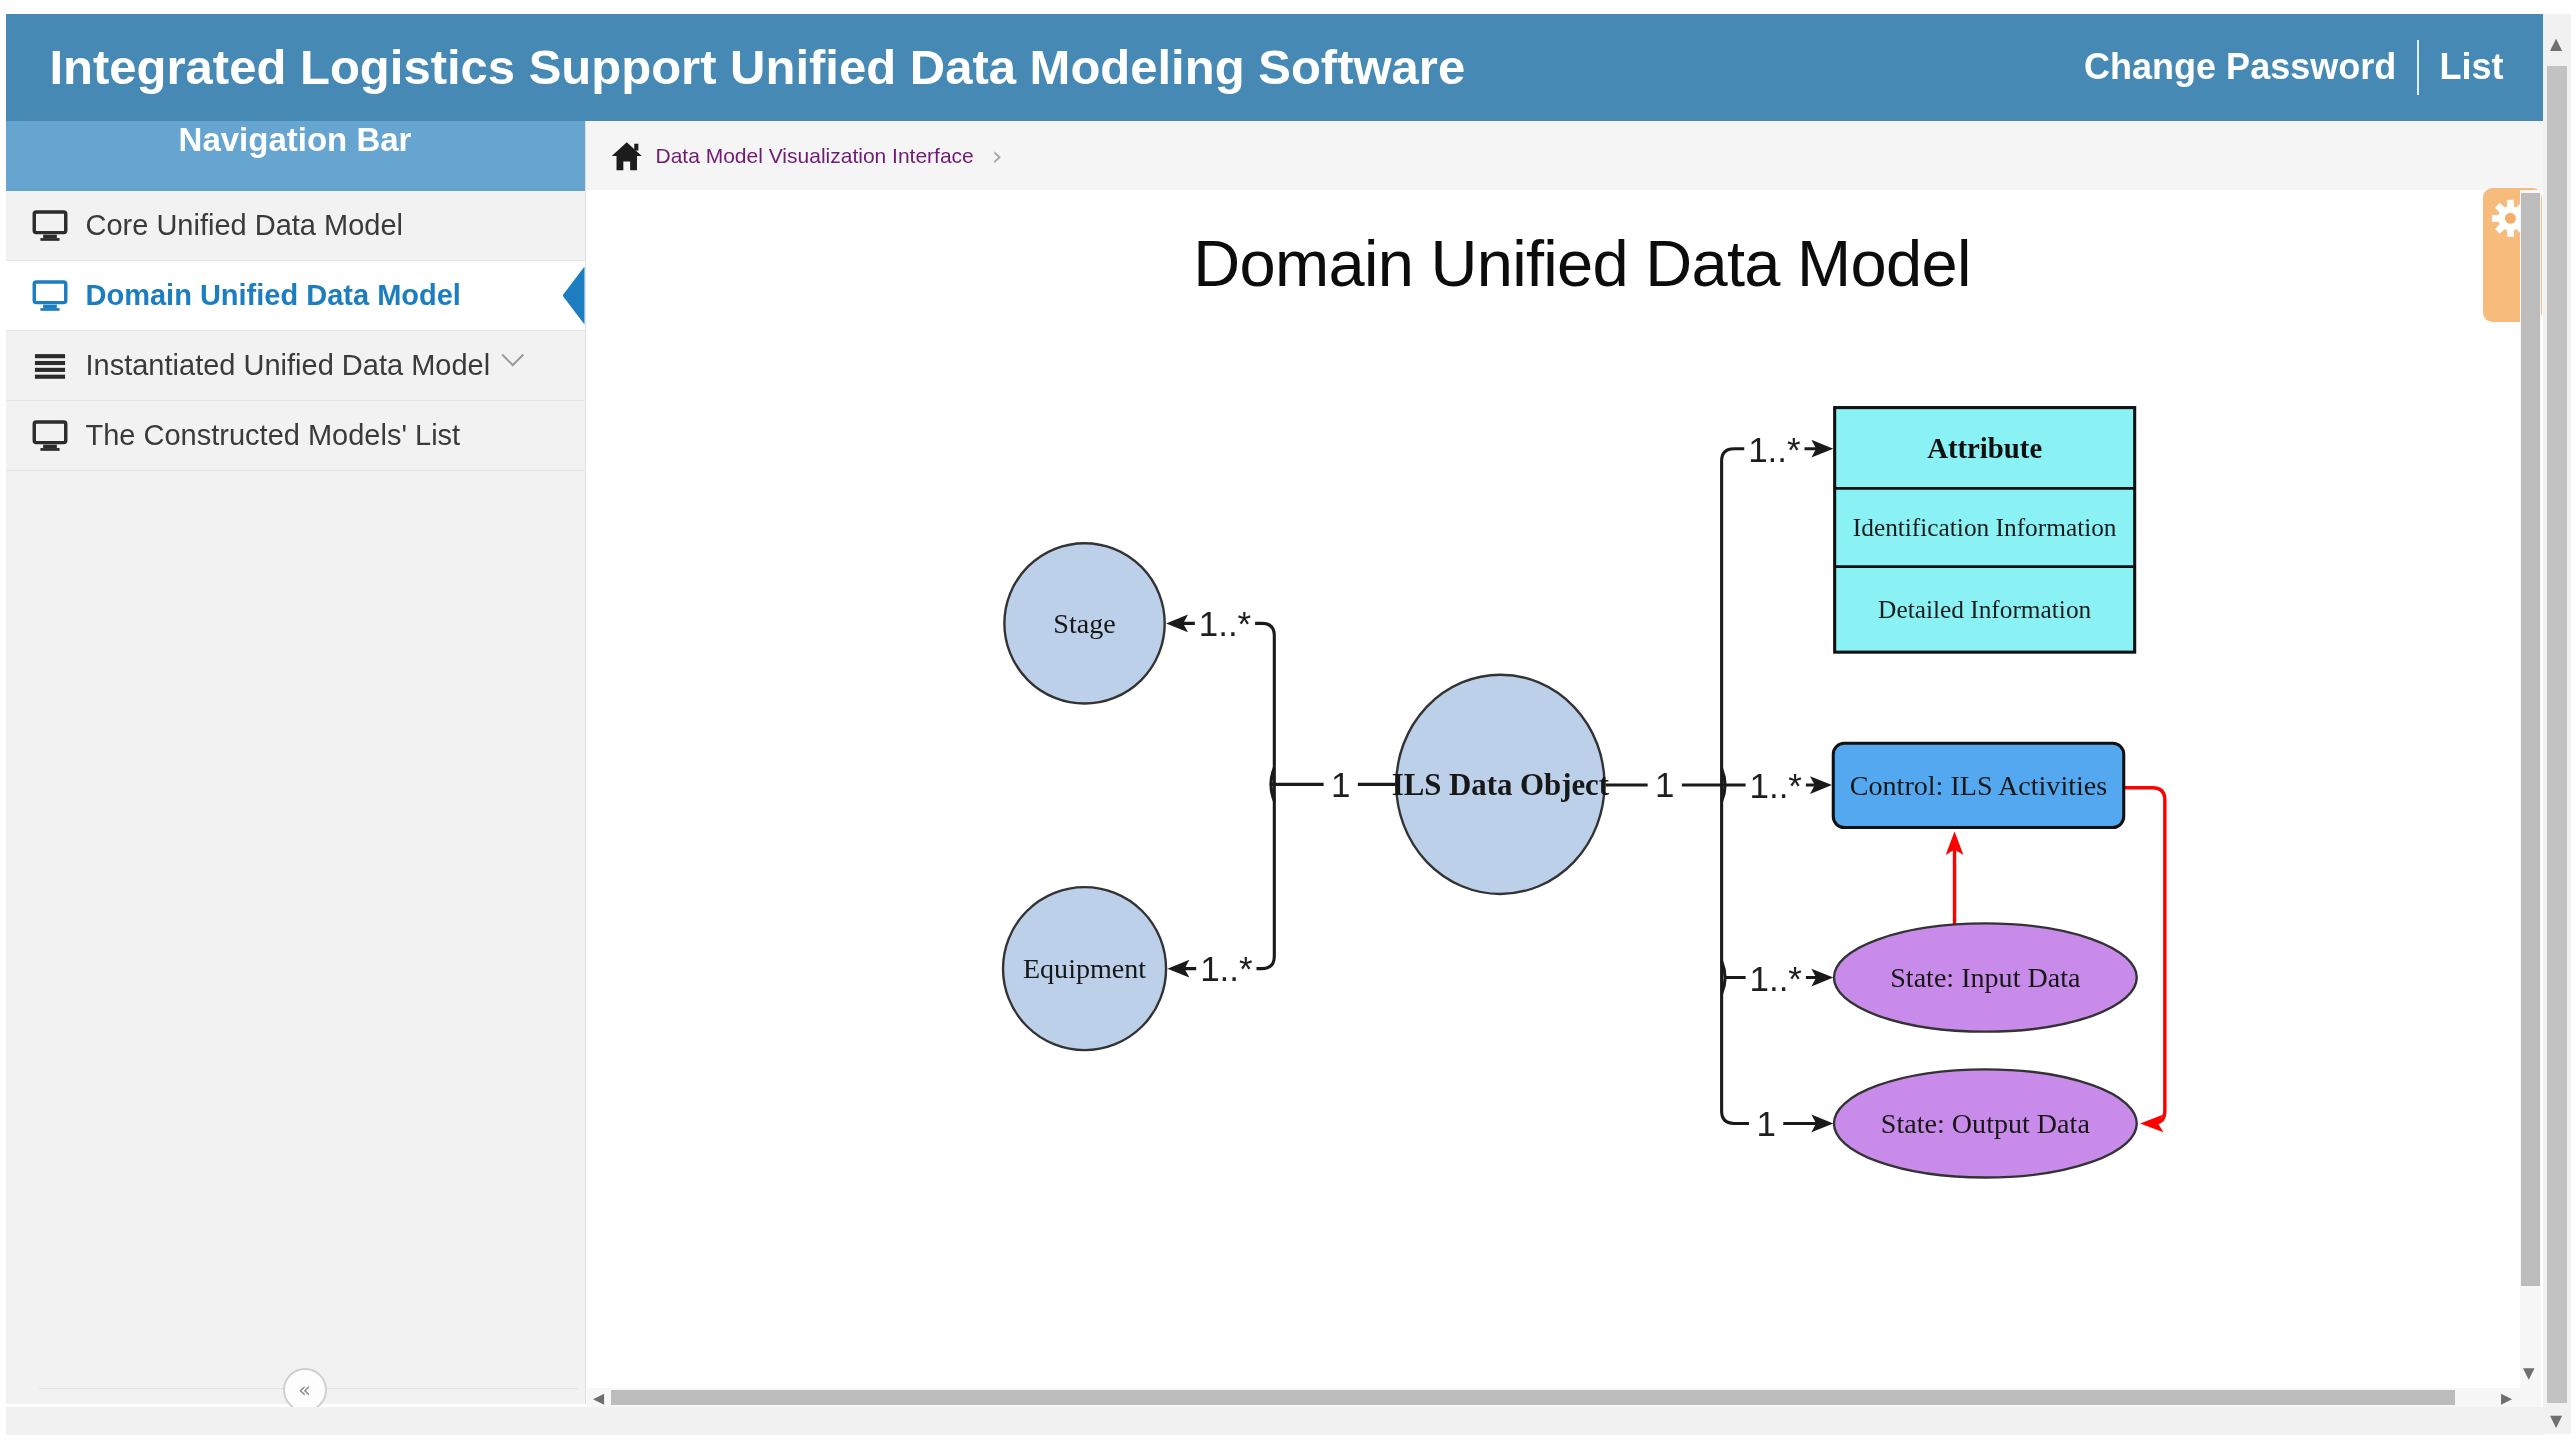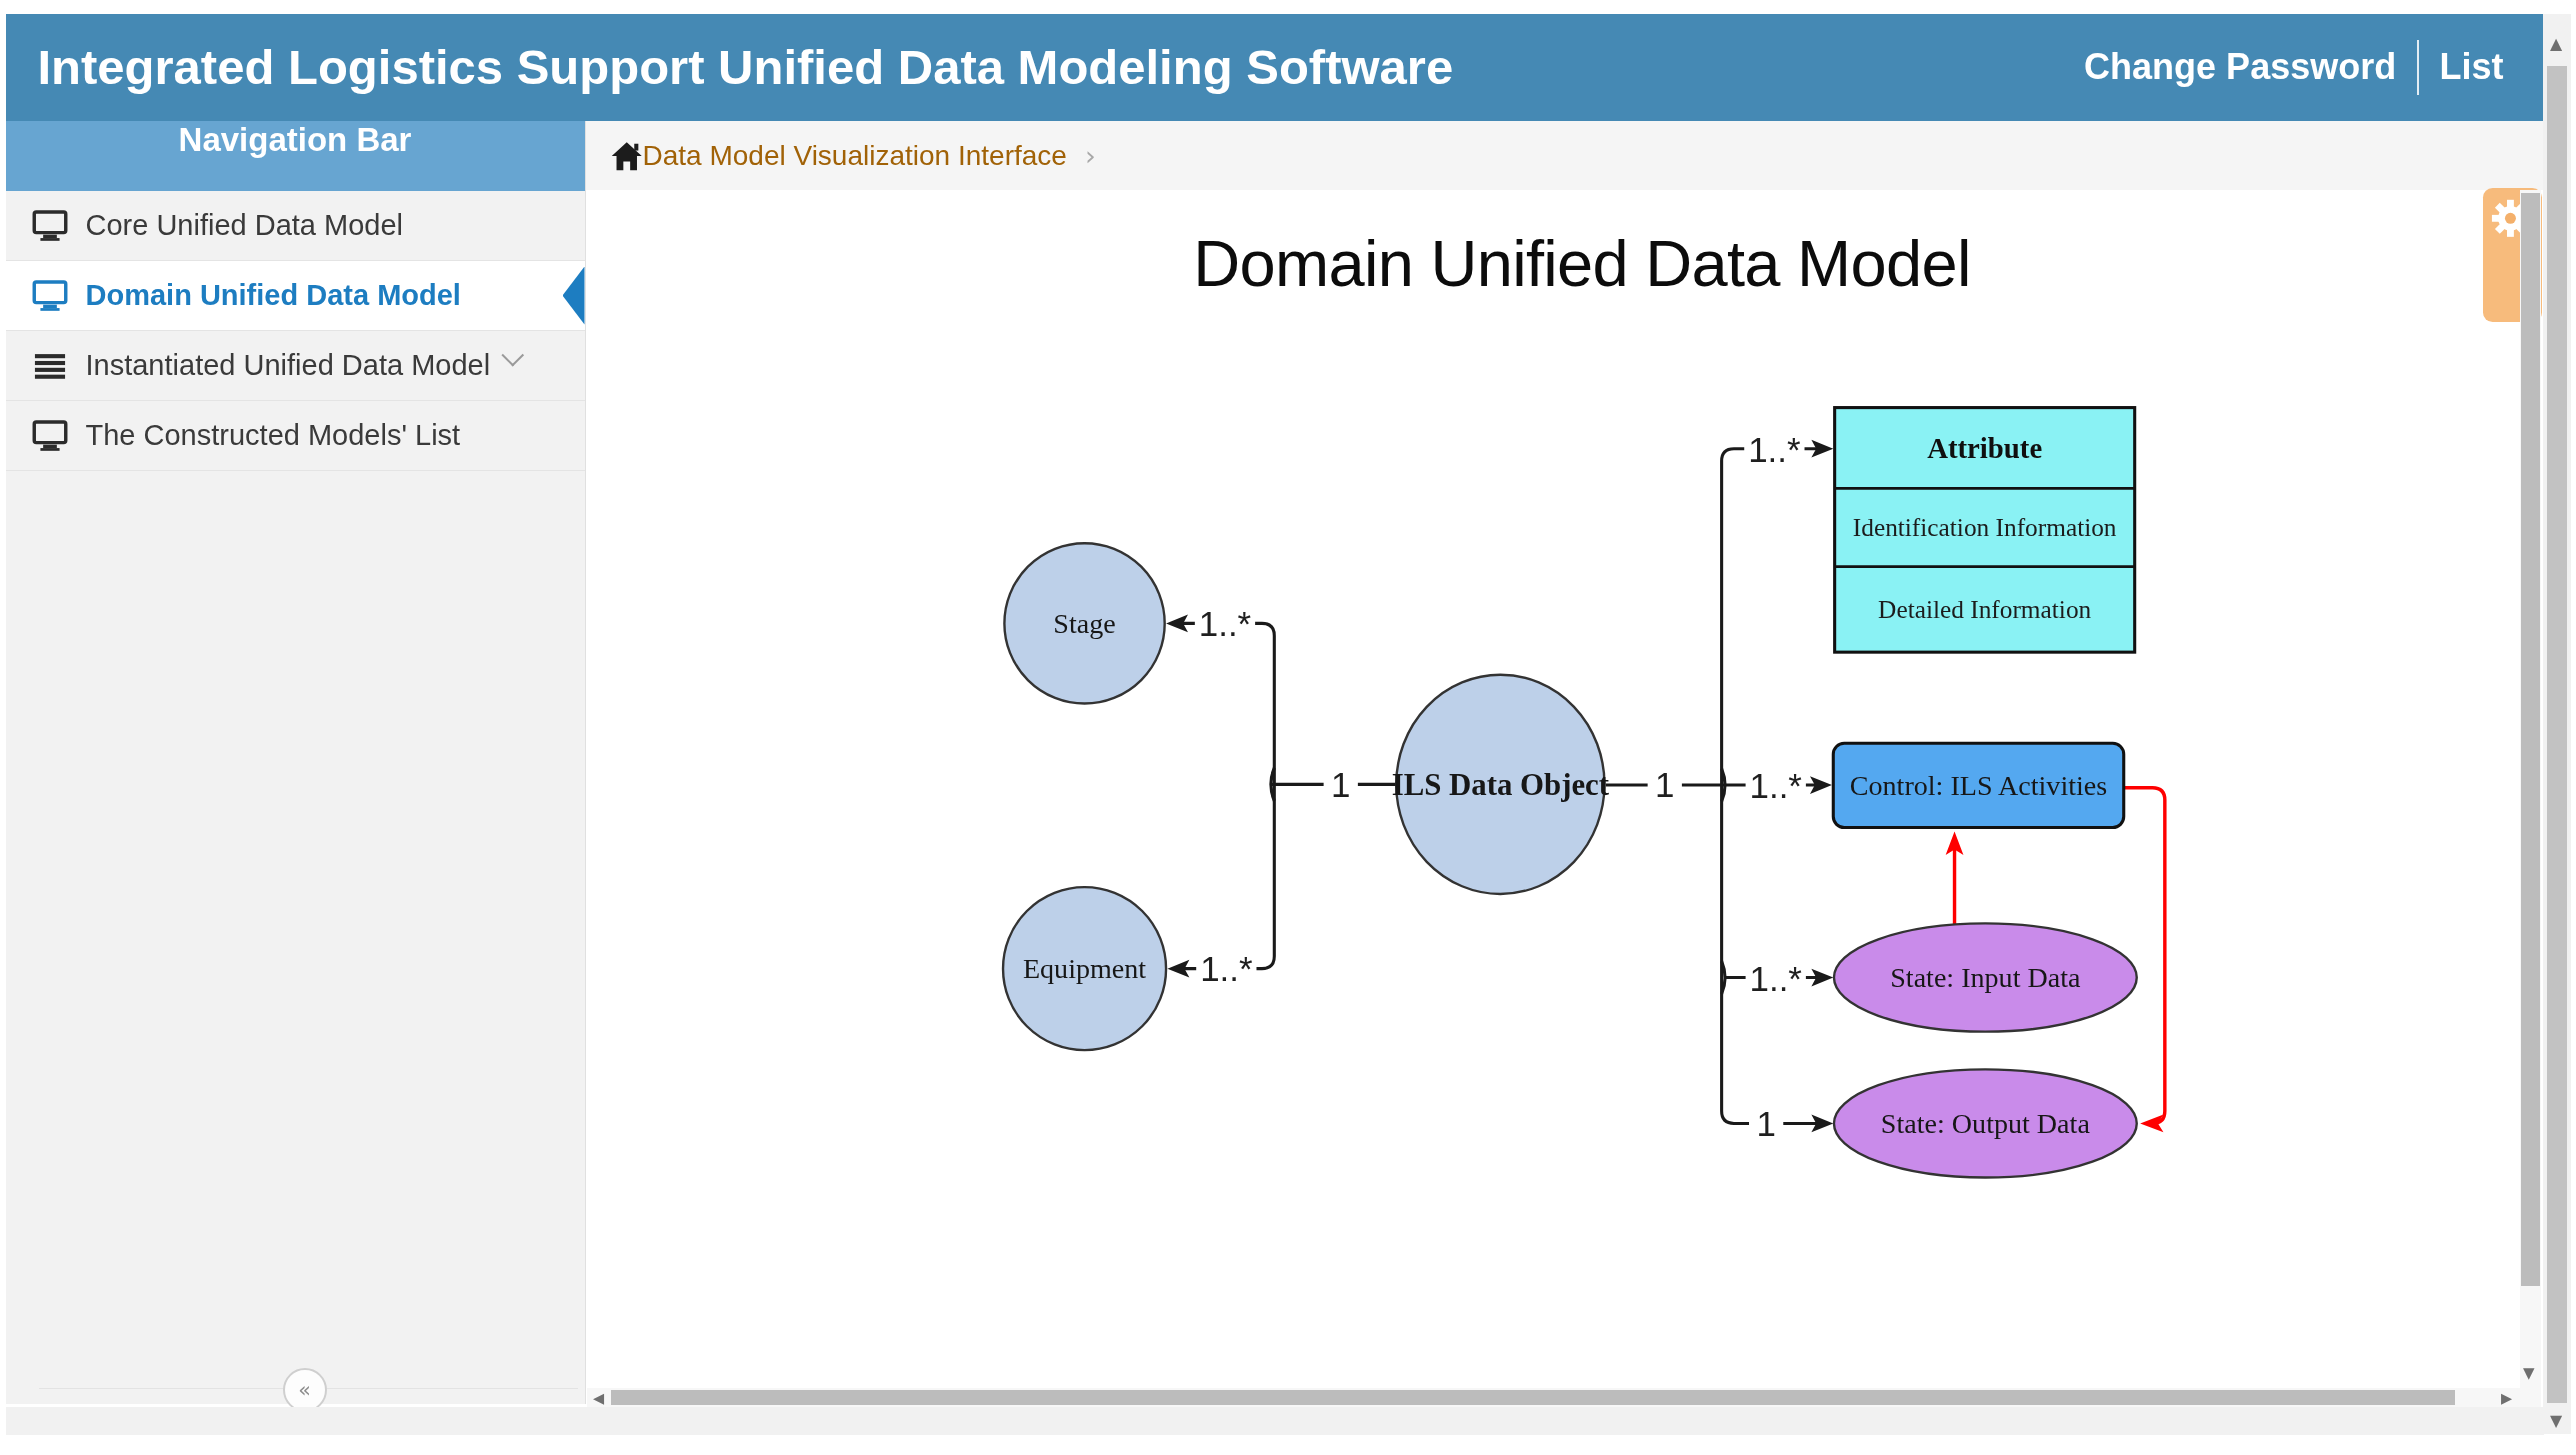--- a/index.html
+++ b/index.html
@@ -2,21 +2,21 @@
 <html style="--header-bg: #4589b4; --nav-header-bg: #67a5d1; --active-blue: #1d7dc1; --sidebar-bg: #f2f2f2; --row-border: #e4e4e4; --content-bg: #ffffff; --breadcrumb-bg: #f5f5f5; --scroll-track: #f1f1f1; --scroll-thumb: #c2c2c2; --inner-thumb: #bcbcbc; --gear-tab: rgba(246,178,106,0.88); --gear-accent: #d79a52; --line: #1a1a1a; --flow: #fe0000; --text-dark: #3a3a3a;font-size:11px"><head>
 <meta charset="utf-8">
 <style>
   html,body{margin:0;padding:0;background:#ffffff;}
   #page{position:relative;width:2576px;height:1455px;background:#fff;overflow:hidden;
         font-family:"Liberation Sans",sans-serif;-webkit-font-smoothing:antialiased;}
 
   
   #header{position:absolute;left:5.5px;top:13.7px;width:2538px;height:107px;
           background:var(--header-bg);display:flex;align-items:center;}
-  #header .title{color:#fff;font-size:49px;font-weight:700;margin-left:32px;letter-spacing:0px;white-space:nowrap;}
+  #header .title{color:#fff;font-size:49px;font-weight:700;margin-left:44px;letter-spacing:0px;white-space:nowrap;}
   #header .right{position:absolute;right:40px;top:0;height:100%;display:flex;align-items:center;gap:20.6px;}
   #header .hlink{color:#fff;font-size:36px;font-weight:700;cursor:pointer;white-space:nowrap;}
   #header .hdiv{width:2.1px;height:55px;background:rgba(255,255,255,.85);}
 
   
   #sidebar{position:absolute;left:5.5px;top:121px;width:580px;height:1283px;background:var(--sidebar-bg);
            border-right:1.4px solid #e0e0e0;box-sizing:border-box;}
   #nav-header{height:70px;background:var(--nav-header-bg);display:flex;align-items:flex-start;justify-content:center;}
   #nav-header span{color:#fff;font-size:33px;font-weight:600;}
   .nav-item{position:relative;height:69px;display:flex;align-items:center;padding-left:26px;
@@ -31,21 +31,21 @@
          transform:rotate(45deg) translateY(-4.1px);margin-left:12.3px;margin-bottom:15px;}
   #collapse-line{position:absolute;left:33px;right:6.9px;top:1267px;height:1.4px;background:#e3e3e3;}
   #collapse-btn{position:absolute;left:277px;top:1247px;width:40px;height:40px;border-radius:50%;
                 background:#fdfdfd;border:2.1px solid #cfcfcf;display:flex;align-items:center;justify-content:center;
                 color:#8d8d8d;font-size:20.6px;cursor:pointer;font-family:"DejaVu Sans",sans-serif;}
 
   
   #breadcrumb-bar{position:absolute;left:586px;top:121px;width:1957px;height:70px;background:var(--breadcrumb-bg);
                   border-bottom:1.4px solid #e3e3e3;display:flex;align-items:center;box-sizing:border-box;}
   #breadcrumb-bar .home{margin-left:25px;width:31.5px;height:30px;}
-  #breadcrumb-bar .bc-label{margin-left:0;font-size:28px;color:#a16207;}
+  #breadcrumb-bar .bc-label{margin-left:13px;font-size:21px;color:#701a75;}
   #breadcrumb-bar .bc-sep{margin-left:18px;font-size:27px;color:#a8a8a8;font-family:"DejaVu Sans",sans-serif;}
 
   
   #content{position:absolute;left:586px;top:190px;width:1957px;height:1198px;background:var(--content-bg);}
   #diagram-title{position:absolute;left:897px;top:226px;width:1370px;text-align:center;
                  font-size:65px;font-weight:400;color:#0c0c0c;letter-spacing:-0.7px;}
   #diagram-svg{position:absolute;left:0;top:0;width:2576px;height:1455px;pointer-events:none;}
 
   .connector{stroke:var(--line);stroke-width:4.5;fill:none;}
   .arrow{fill:var(--line);stroke:none;}

